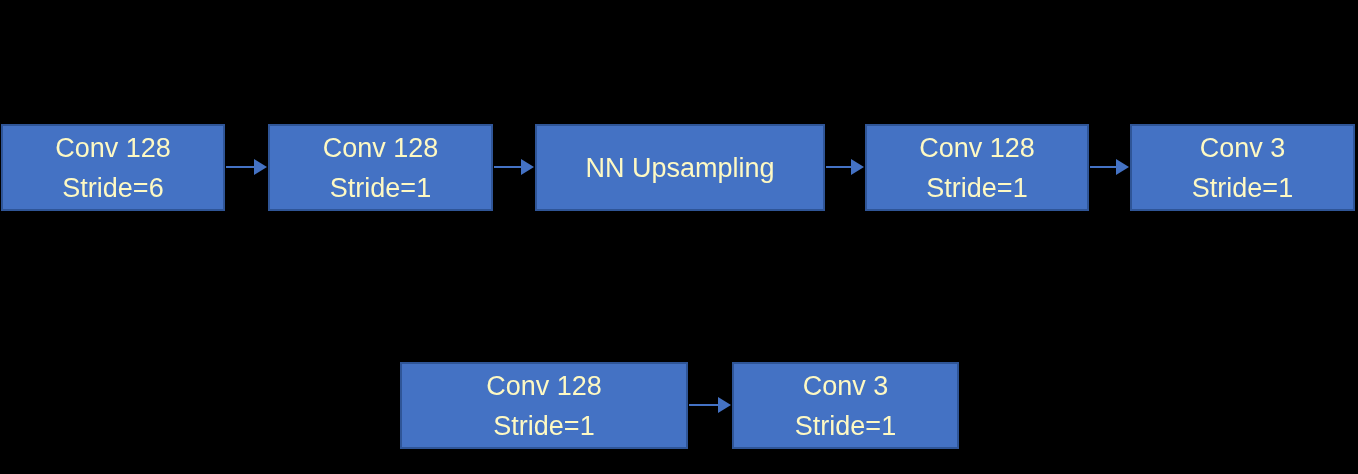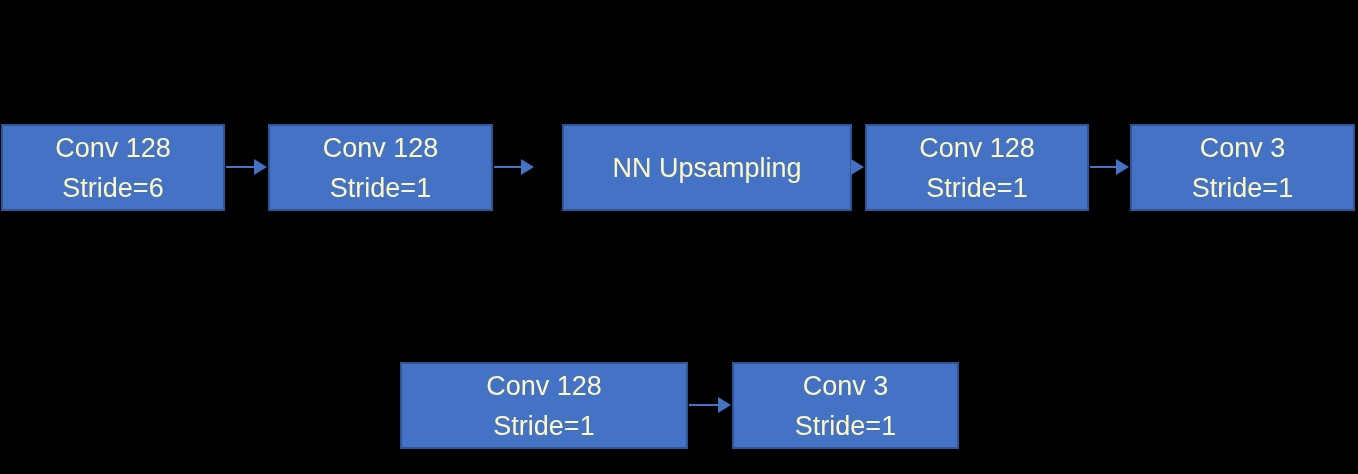--- a/index.html
+++ b/index.html
@@ -77,21 +77,21 @@
     <div class="node" style="left:268px; width:225px;">
       <div class="line">Conv 128</div>
       <div class="line">Stride=1</div>
     </div>
 
     <div class="arrow" style="left:494px; top:159px; width:40px;">
       <div class="stem"></div>
       <div class="head"></div>
     </div>
 
-    <div class="node" style="left:562px; width:290px;">
+    <div class="node" style="left:535px; width:290px;">
       <div class="line">NN Upsampling</div>
     </div>
 
     <div class="arrow" style="left:826px; top:159px; width:38px;">
       <div class="stem"></div>
       <div class="head"></div>
     </div>
 
     <div class="node" style="left:865px; width:224px;">
       <div class="line">Conv 128</div>

